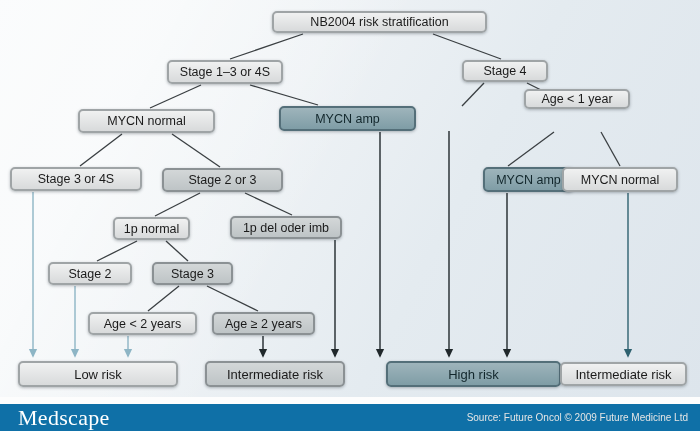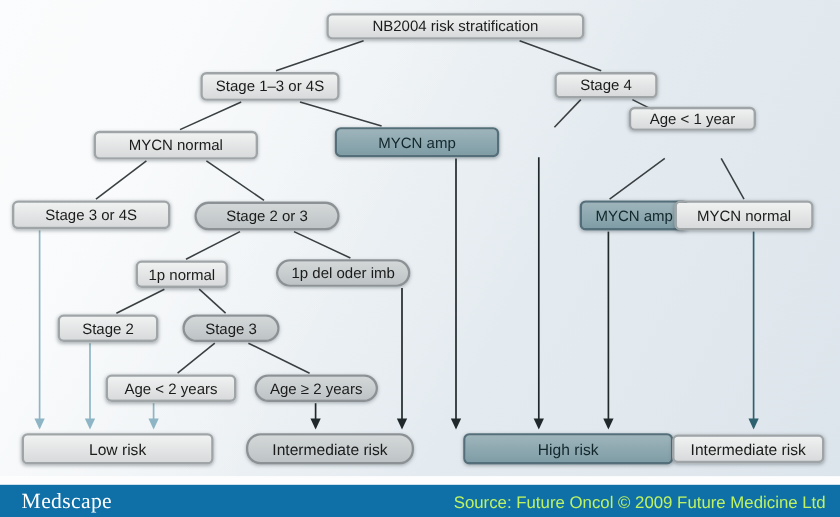--- a/index.html
+++ b/index.html
@@ -11,21 +11,21 @@
   #canvas::after{content:"";position:absolute;inset:0;
           background:linear-gradient(118deg,rgba(255,255,255,.55) 18%,rgba(255,255,255,0) 46%);}
   #whitestrip{position:absolute;left:0;top:397px;width:700px;height:7px;background:#fdfdfd;}
   
   #wires{position:absolute;left:0;top:0;z-index:2;}
   
   .node{position:absolute;z-index:3;display:flex;align-items:center;justify-content:center;
         border-radius:5px;border:2px solid #9fa4a6;font-size:12.5px;color:#1b1b1b;
         box-shadow:0 1px 3px rgba(50,60,70,.35);box-sizing:border-box;white-space:nowrap;}
   .light{background:linear-gradient(180deg,#f0f1f1,#d8dadb);border-color:#9fa4a6;text-align:center;}
-  .medium{background:linear-gradient(180deg,#d3d7d8,#bec4c6);border-color:#8b9194;border-radius:12px;}
+  .medium{background:linear-gradient(180deg,#d3d7d8,#bec4c6);border-color:#8b9194;}
   .teal{background:linear-gradient(180deg,#9eb4bb,#7f9da6);border-color:#546f79;color:#12272c;margin-left:26px;}
   
   #n-root{left:272px;top:11px;width:215px;height:22px}
   #n-stage13{left:167px;top:60px;width:116px;height:24px}
   #n-stage4{left:462px;top:60px;width:86px;height:22px}
   #n-mycn-normal-l{left:78px;top:109px;width:137px;height:24px}
   #n-mycn-amp-l{left:253px;top:106px;width:137px;height:25px}
   #n-age-ge1{left:408px;top:107px;width:102px;height:24px}
   #n-age-lt1{left:524px;top:89px;width:106px;height:20px}
   #n-stage1-4s{left:10px;top:167px;width:132px;height:24px}
@@ -38,23 +38,23 @@
   #n-stage3{left:152px;top:262px;width:81px;height:23px}
   #n-age-lt2{left:88px;top:312px;width:109px;height:23px}
   #n-age-ge2{left:212px;top:312px;width:103px;height:23px}
   #n-low{left:18px;top:361px;width:160px;height:26px;font-size:13px}
   #n-inter-l{left:205px;top:361px;width:140px;height:26px;font-size:13px}
   #n-high{left:360px;top:361px;width:175px;height:26px;font-size:13px}
   #n-inter-r{left:560px;top:362px;width:127px;height:24px;font-size:13px}
   
   #footer{position:absolute;left:0;top:404px;width:700px;height:27px;background:#0f70a7;
           display:flex;align-items:center;justify-content:space-between;z-index:4;}
-  #brand{font-family:"Liberation Serif","DejaVu Serif",serif;color:#ffffff;font-size:18px;
+  #brand{font-family:"Liberation Serif","DejaVu Serif",serif;color:#ffffff;font-size:22px;
          margin-left:18px;letter-spacing:.3px;}
-  #source{color:#bef264;font-size:14px;margin-right:12px;text-align:right;}
+  #source{color:#e5e5e5;font-size:10px;margin-right:12px;text-align:right;}
 </style>
 </head>
 <body>
 
 <div id="stage">
   <div id="canvas"></div>
   <div id="whitestrip"></div>
 
   <svg id="wires" width="700" height="431">
     <defs>

